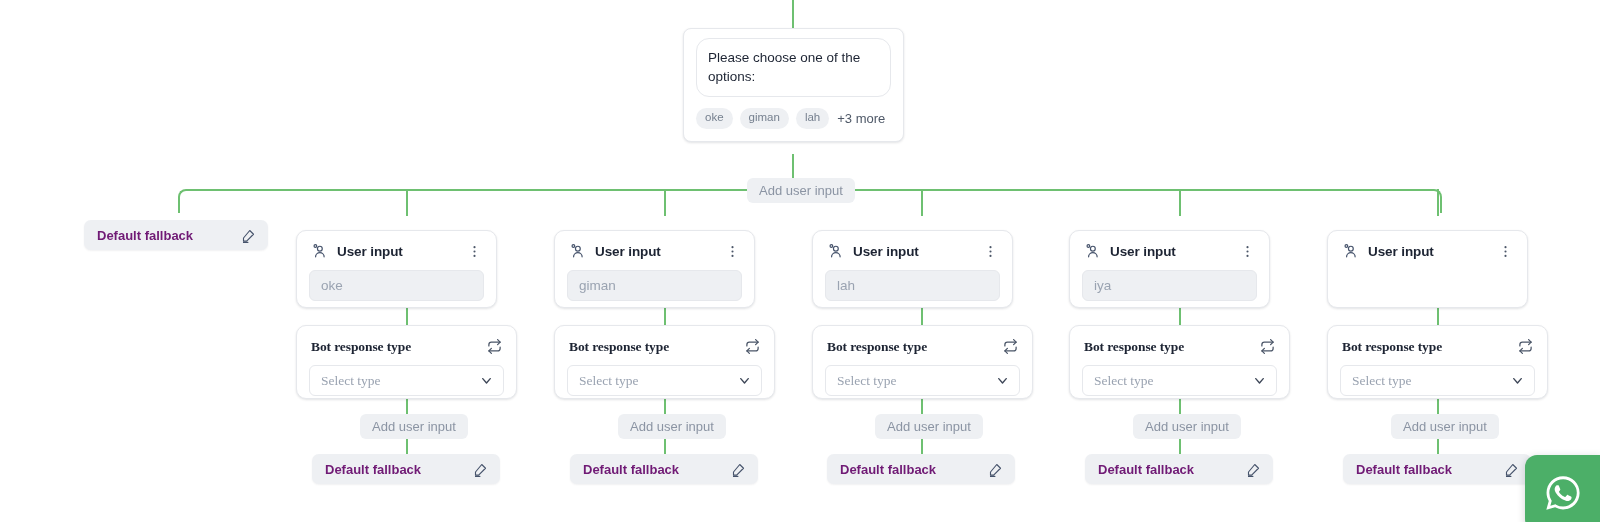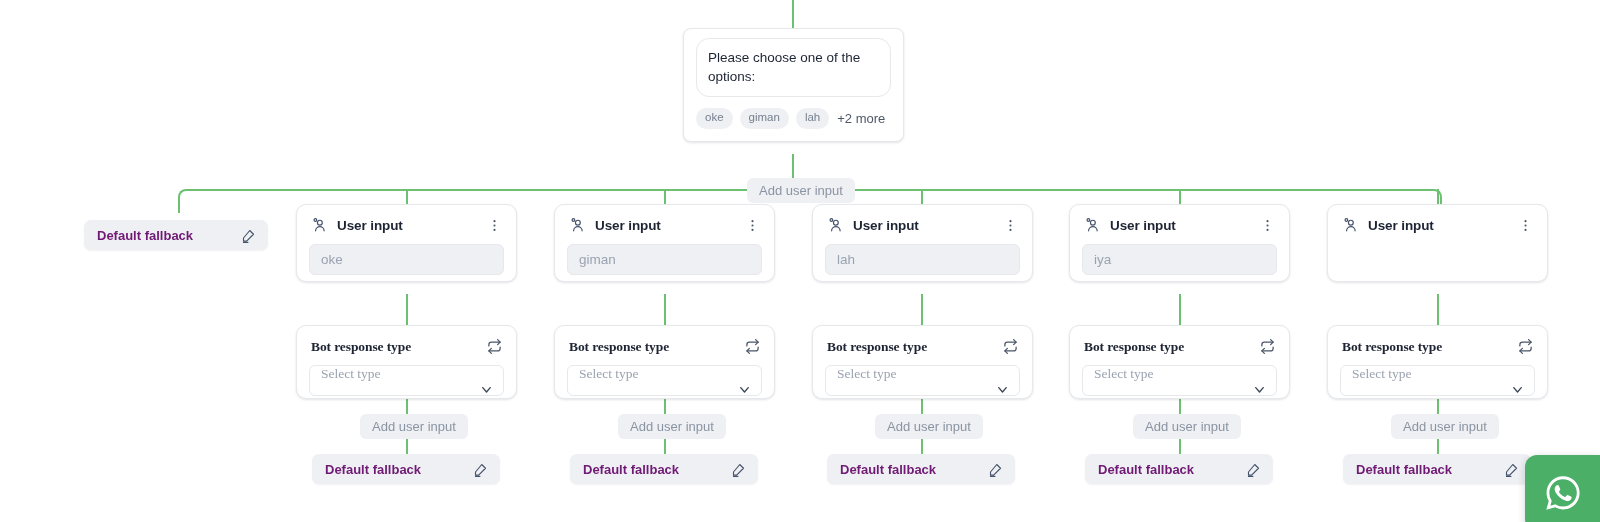--- a/index.html
+++ b/index.html
@@ -57,46 +57,45 @@
   }
   .chips { display: flex; align-items: center; padding: 11px 12px 12px 12px; gap: 7px; }
   .chip {
     background: #eef0f3; color: #76808f;
     border-radius: 11px; font-size: 11.5px;
     padding: 4px 9px 5px 9px; line-height: 1;
   }
   .chip-more { color: #4e5867; font-size: 13px; padding-left: 1px; }
 
   
-  .uicard { width: 221px; height: 78px; top: 204px; }
+  .uicard { width: 201px; height: 78px; top: 230px; }
   .field {
     margin: 9px 12px 0 12px;
     height: 31px;
     background: #eef0f3;
     border: 1px solid #e6e8ec;
     border-radius: 6px;
     display: flex; align-items: center;
     padding: 0 11px;
     font-size: 13.5px;
     color: #9aa3b1;
   }
 
   
   .btcard { width: 221px; height: 74px; top: 325px; font-family: Liberation Serif, serif; }
   .select {
     margin: 9px 12px 0 12px;
     height: 31px;
     background: #ffffff;
     border: 1px solid #e6e8ec;
     border-radius: 6px;
-    display: flex; 
+    display: flex; align-items: center;
     padding: 0 9px 0 11px;
     font-size: 13.5px;
     color: #9aa3b1;
-    flex-direction: column;
   }
   .select .chev { margin-left: auto; color: #3e4758; display: flex; }
 
   
   .pill-add {
     position: absolute;
     background: #eef0f3;
     border-radius: 6px;
     height: 25px;
     display: flex; align-items: center; justify-content: center;
@@ -164,21 +163,21 @@
   <div class="edge edge-v" style="left:921px; top:439px; height:15px;"></div>
   <div class="edge edge-v" style="left:1179px; top:439px; height:15px;"></div>
   <div class="edge edge-v" style="left:1437px; top:439px; height:15px;"></div>
 
   <div class="card" id="botcard">
     <div class="msg-box">Please choose one of the options:</div>
     <div class="chips">
       <span class="chip">oke</span>
       <span class="chip">giman</span>
       <span class="chip">lah</span>
-      <span class="chip-more">+2 more</span>
+      <span class="chip-more">+3 more</span>
     </div>
   </div>
 
   <div class="pill-fb" style="left:84px; top:220px; width:184px;">
     <span>Default fallback</span>
     <span class="pen">
       <svg width="15" height="15" viewBox="0 0 24 24" fill="none" stroke="currentColor" stroke-width="1.8" stroke-linecap="round" stroke-linejoin="round">
         <path d="M14 4l6 6L9 21H4v-5L14 4z"></path>
         <line x1="4" y1="23" x2="11" y2="23"></line>
       </svg>

